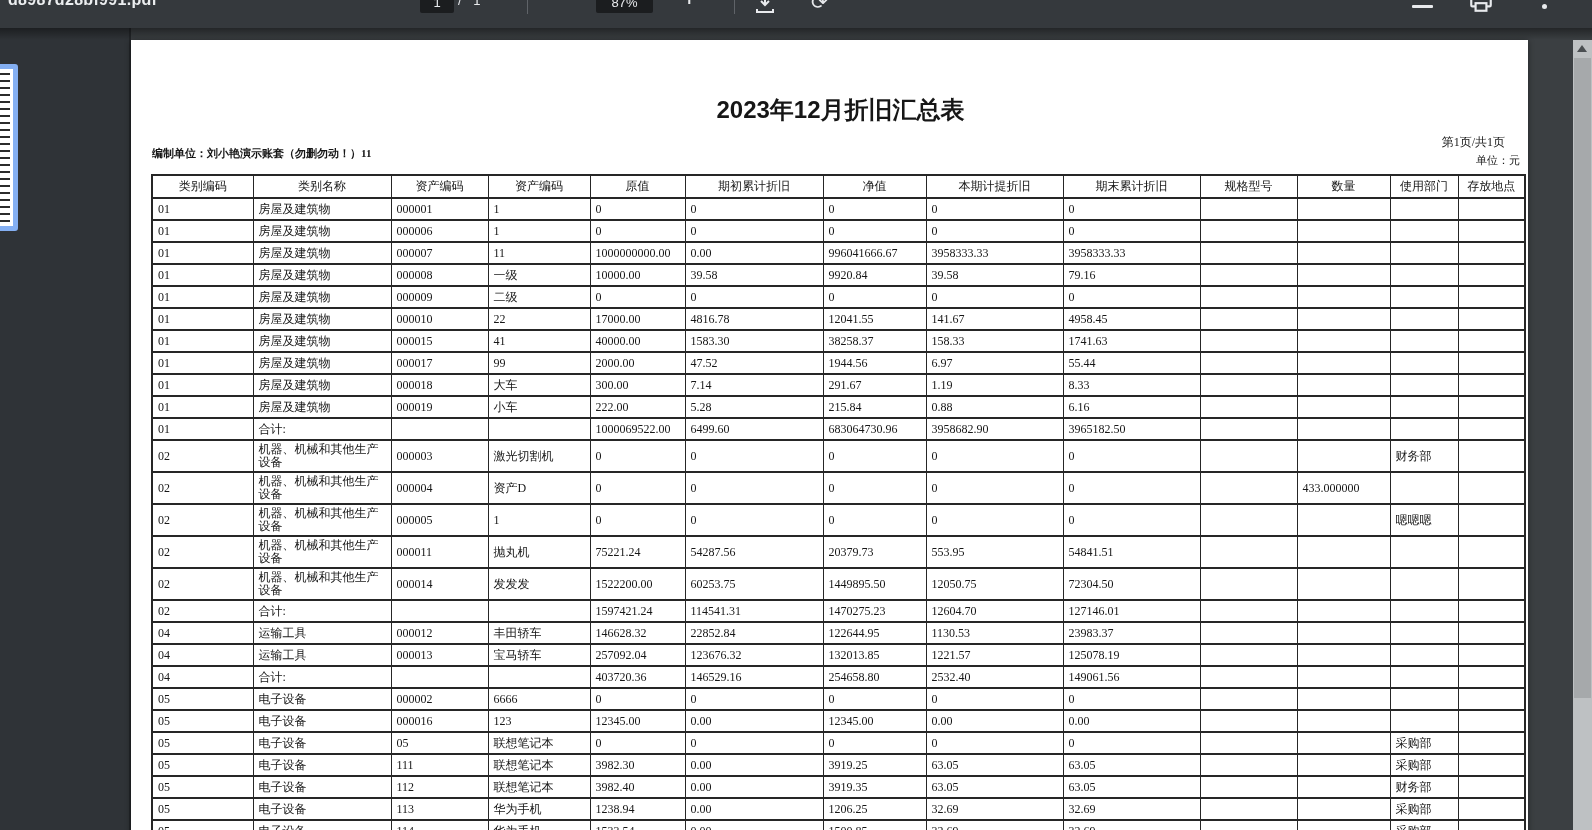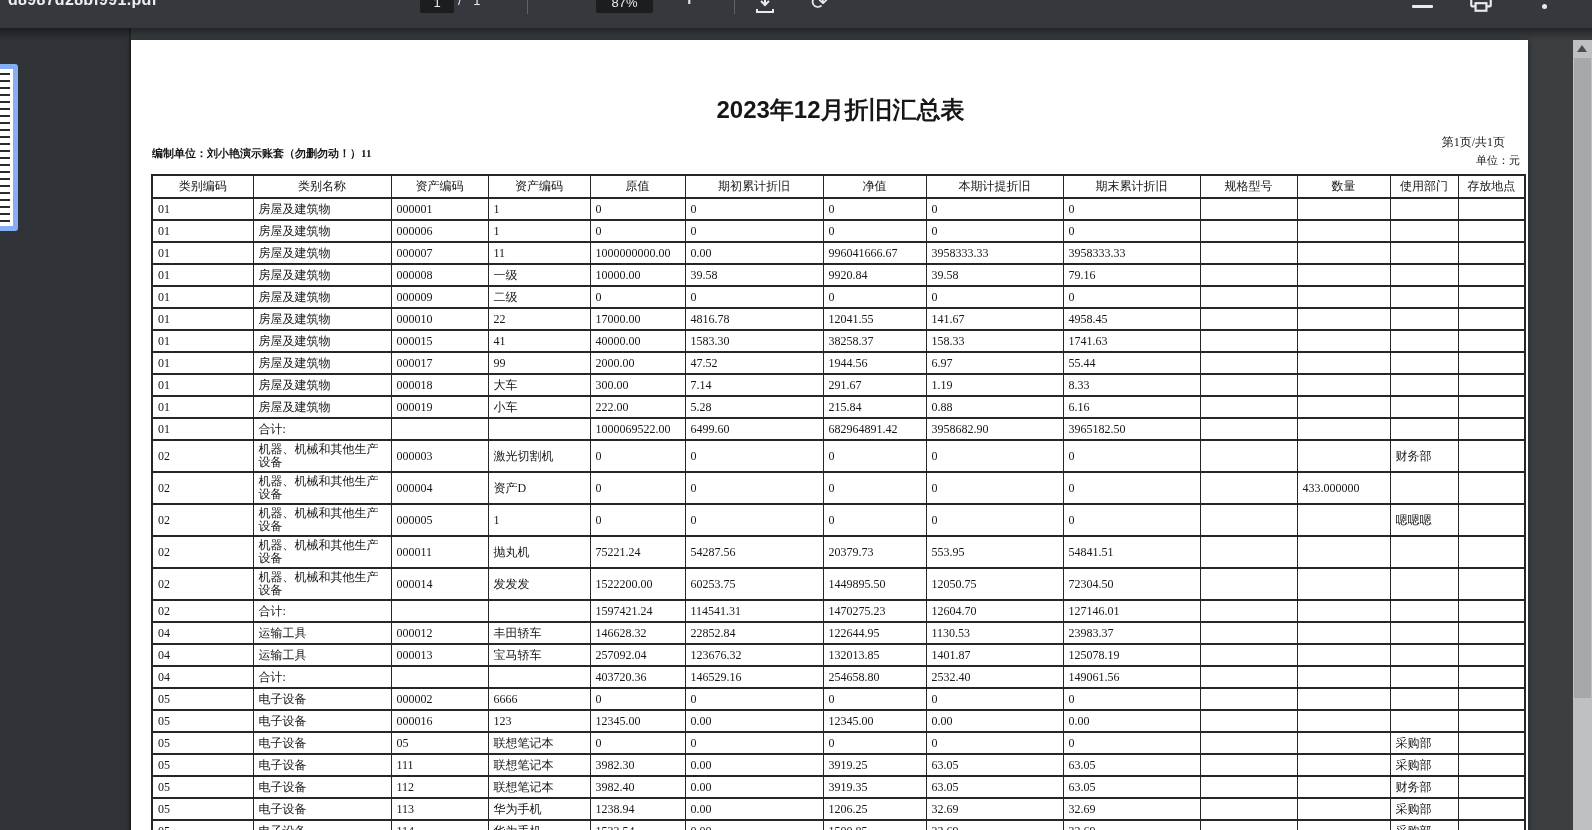--- a/index.html
+++ b/index.html
@@ -299,21 +299,21 @@
               <td></td>
               <td></td>
             </tr>
             <tr>
               <td>01</td>
               <td>合计:</td>
               <td></td>
               <td></td>
               <td>1000069522.00</td>
               <td>6499.60</td>
-              <td>682964891.42</td>
+              <td>683064730.96</td>
               <td>3958682.90</td>
               <td>3965182.50</td>
               <td></td>
               <td></td>
               <td></td>
               <td></td>
             </tr>
             <tr>
               <td>02</td>
               <td>机器、机械和其他生产设备</td>
@@ -420,21 +420,21 @@
               <td></td>
             </tr>
             <tr>
               <td>04</td>
               <td>运输工具</td>
               <td>000013</td>
               <td>宝马轿车</td>
               <td>257092.04</td>
               <td>123676.32</td>
               <td>132013.85</td>
-              <td>1401.87</td>
+              <td>1221.57</td>
               <td>125078.19</td>
               <td></td>
               <td></td>
               <td></td>
               <td></td>
             </tr>
             <tr>
               <td>04</td>
               <td>合计:</td>
               <td></td>

